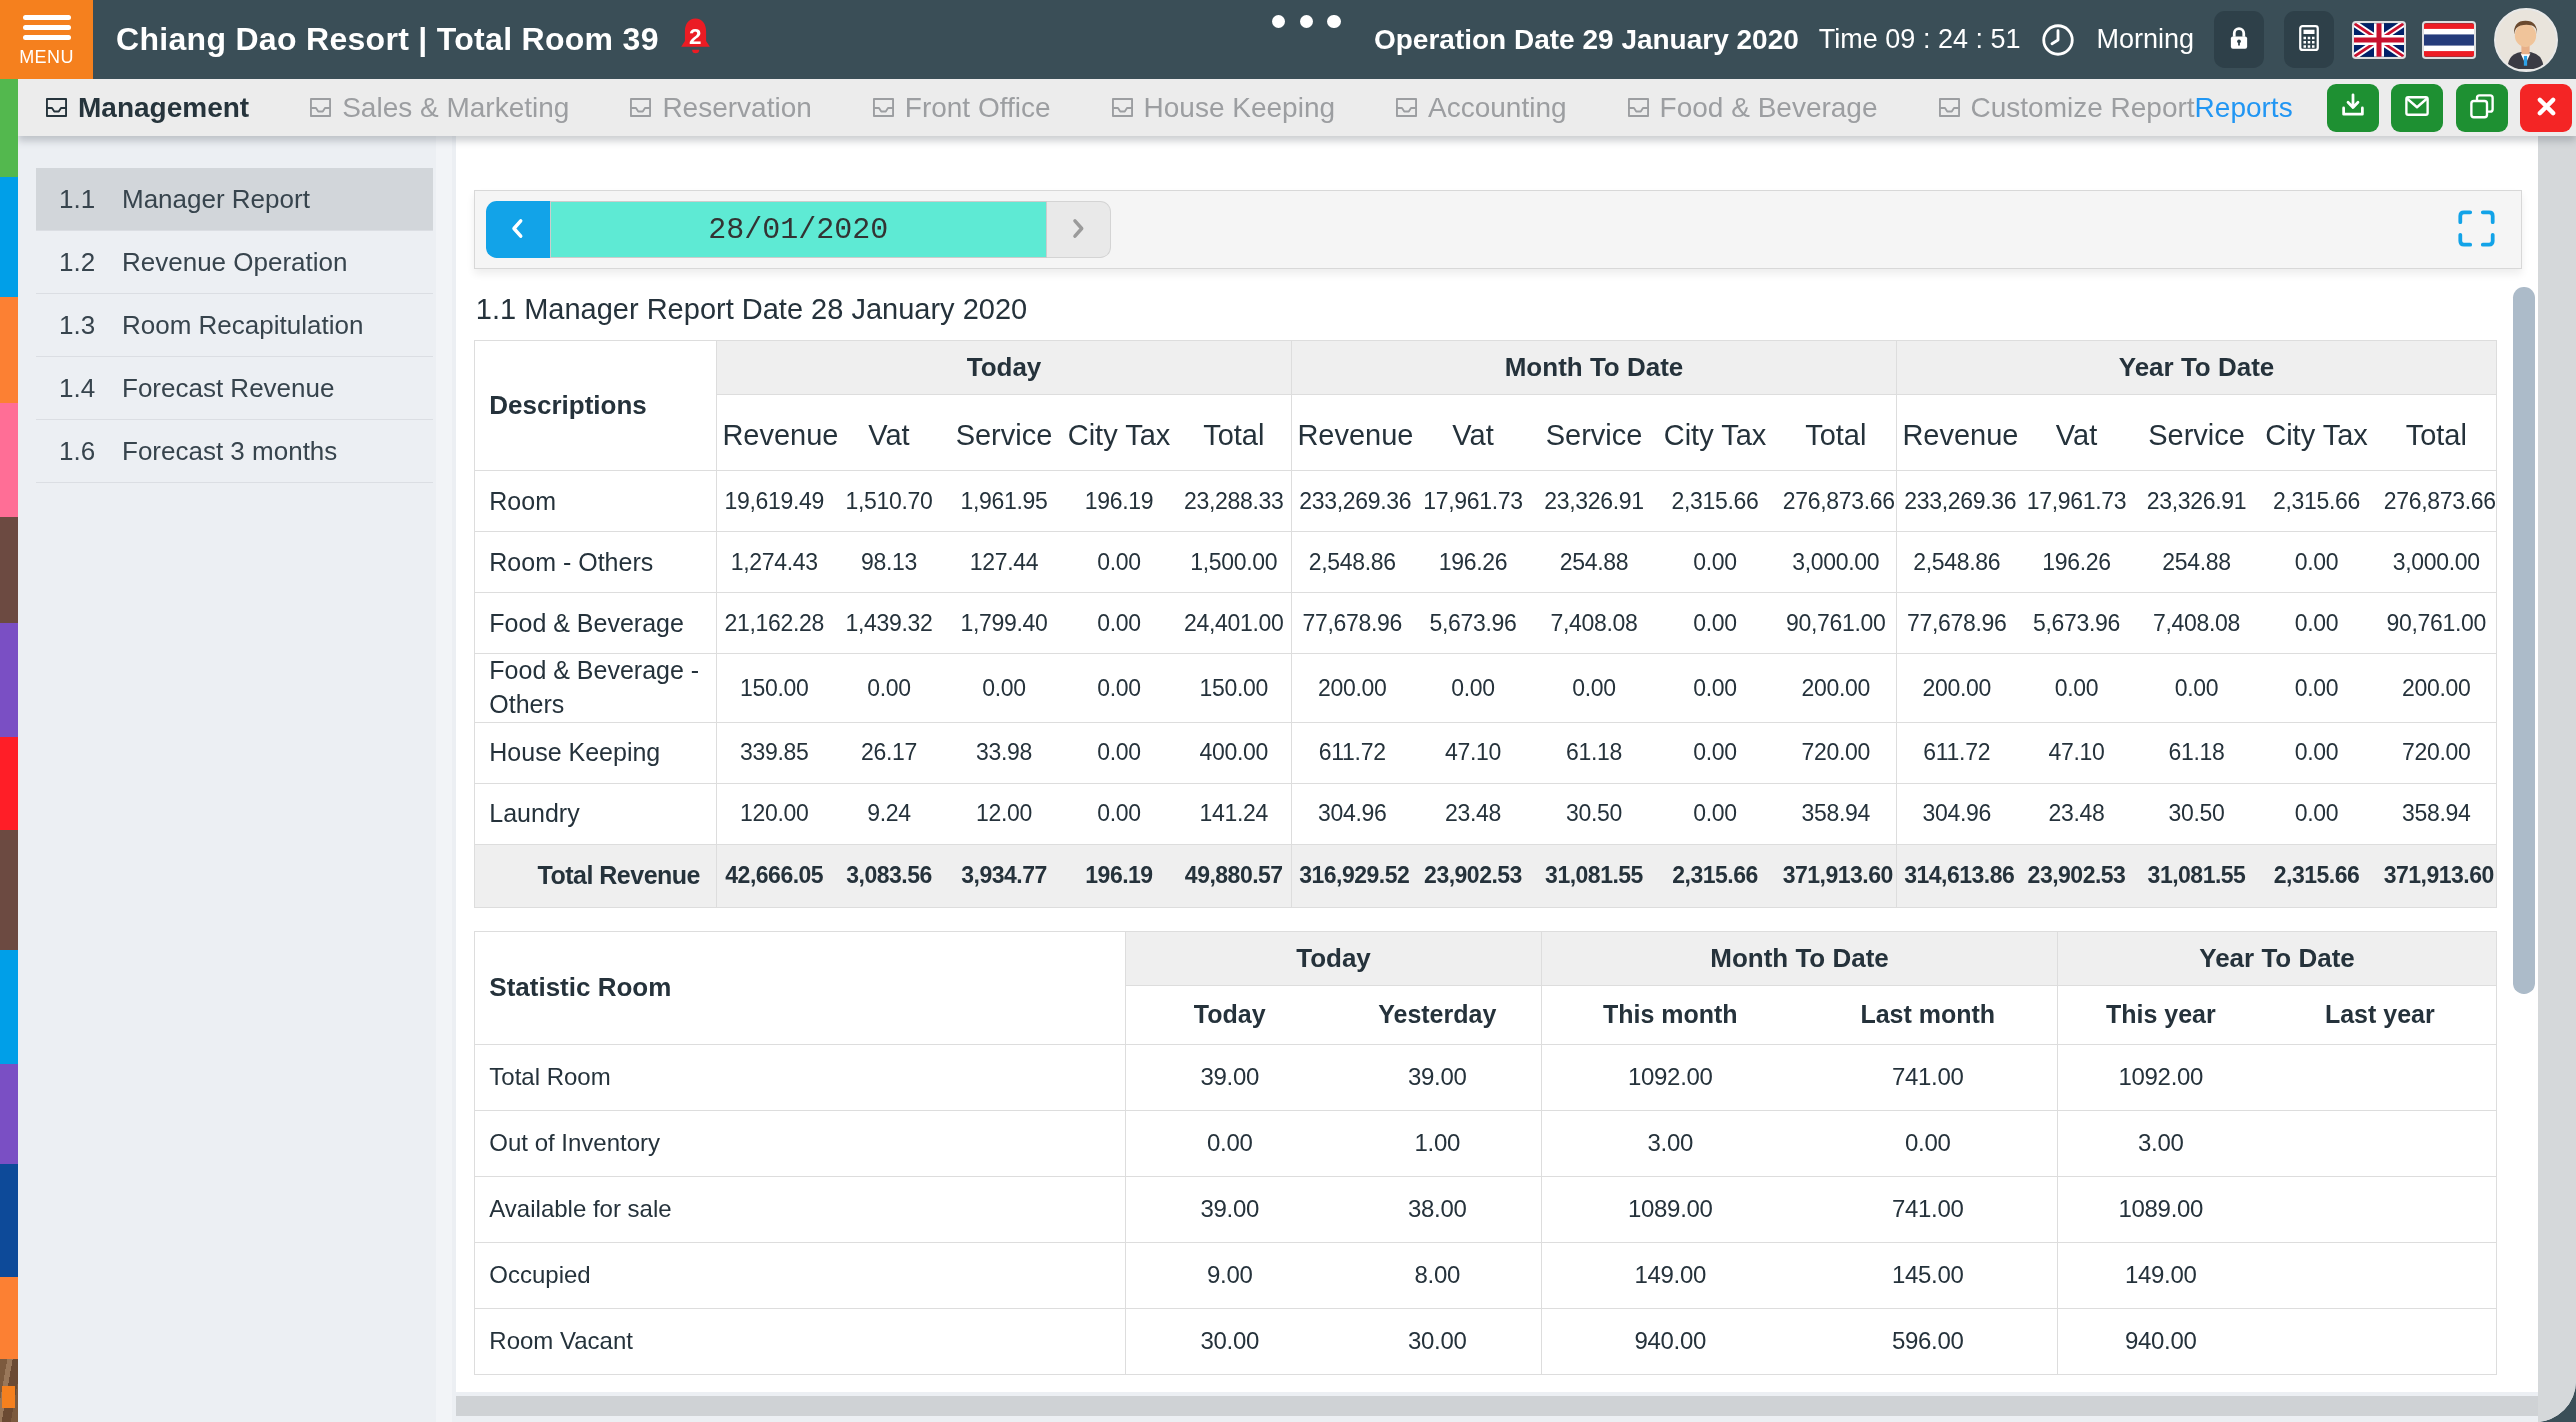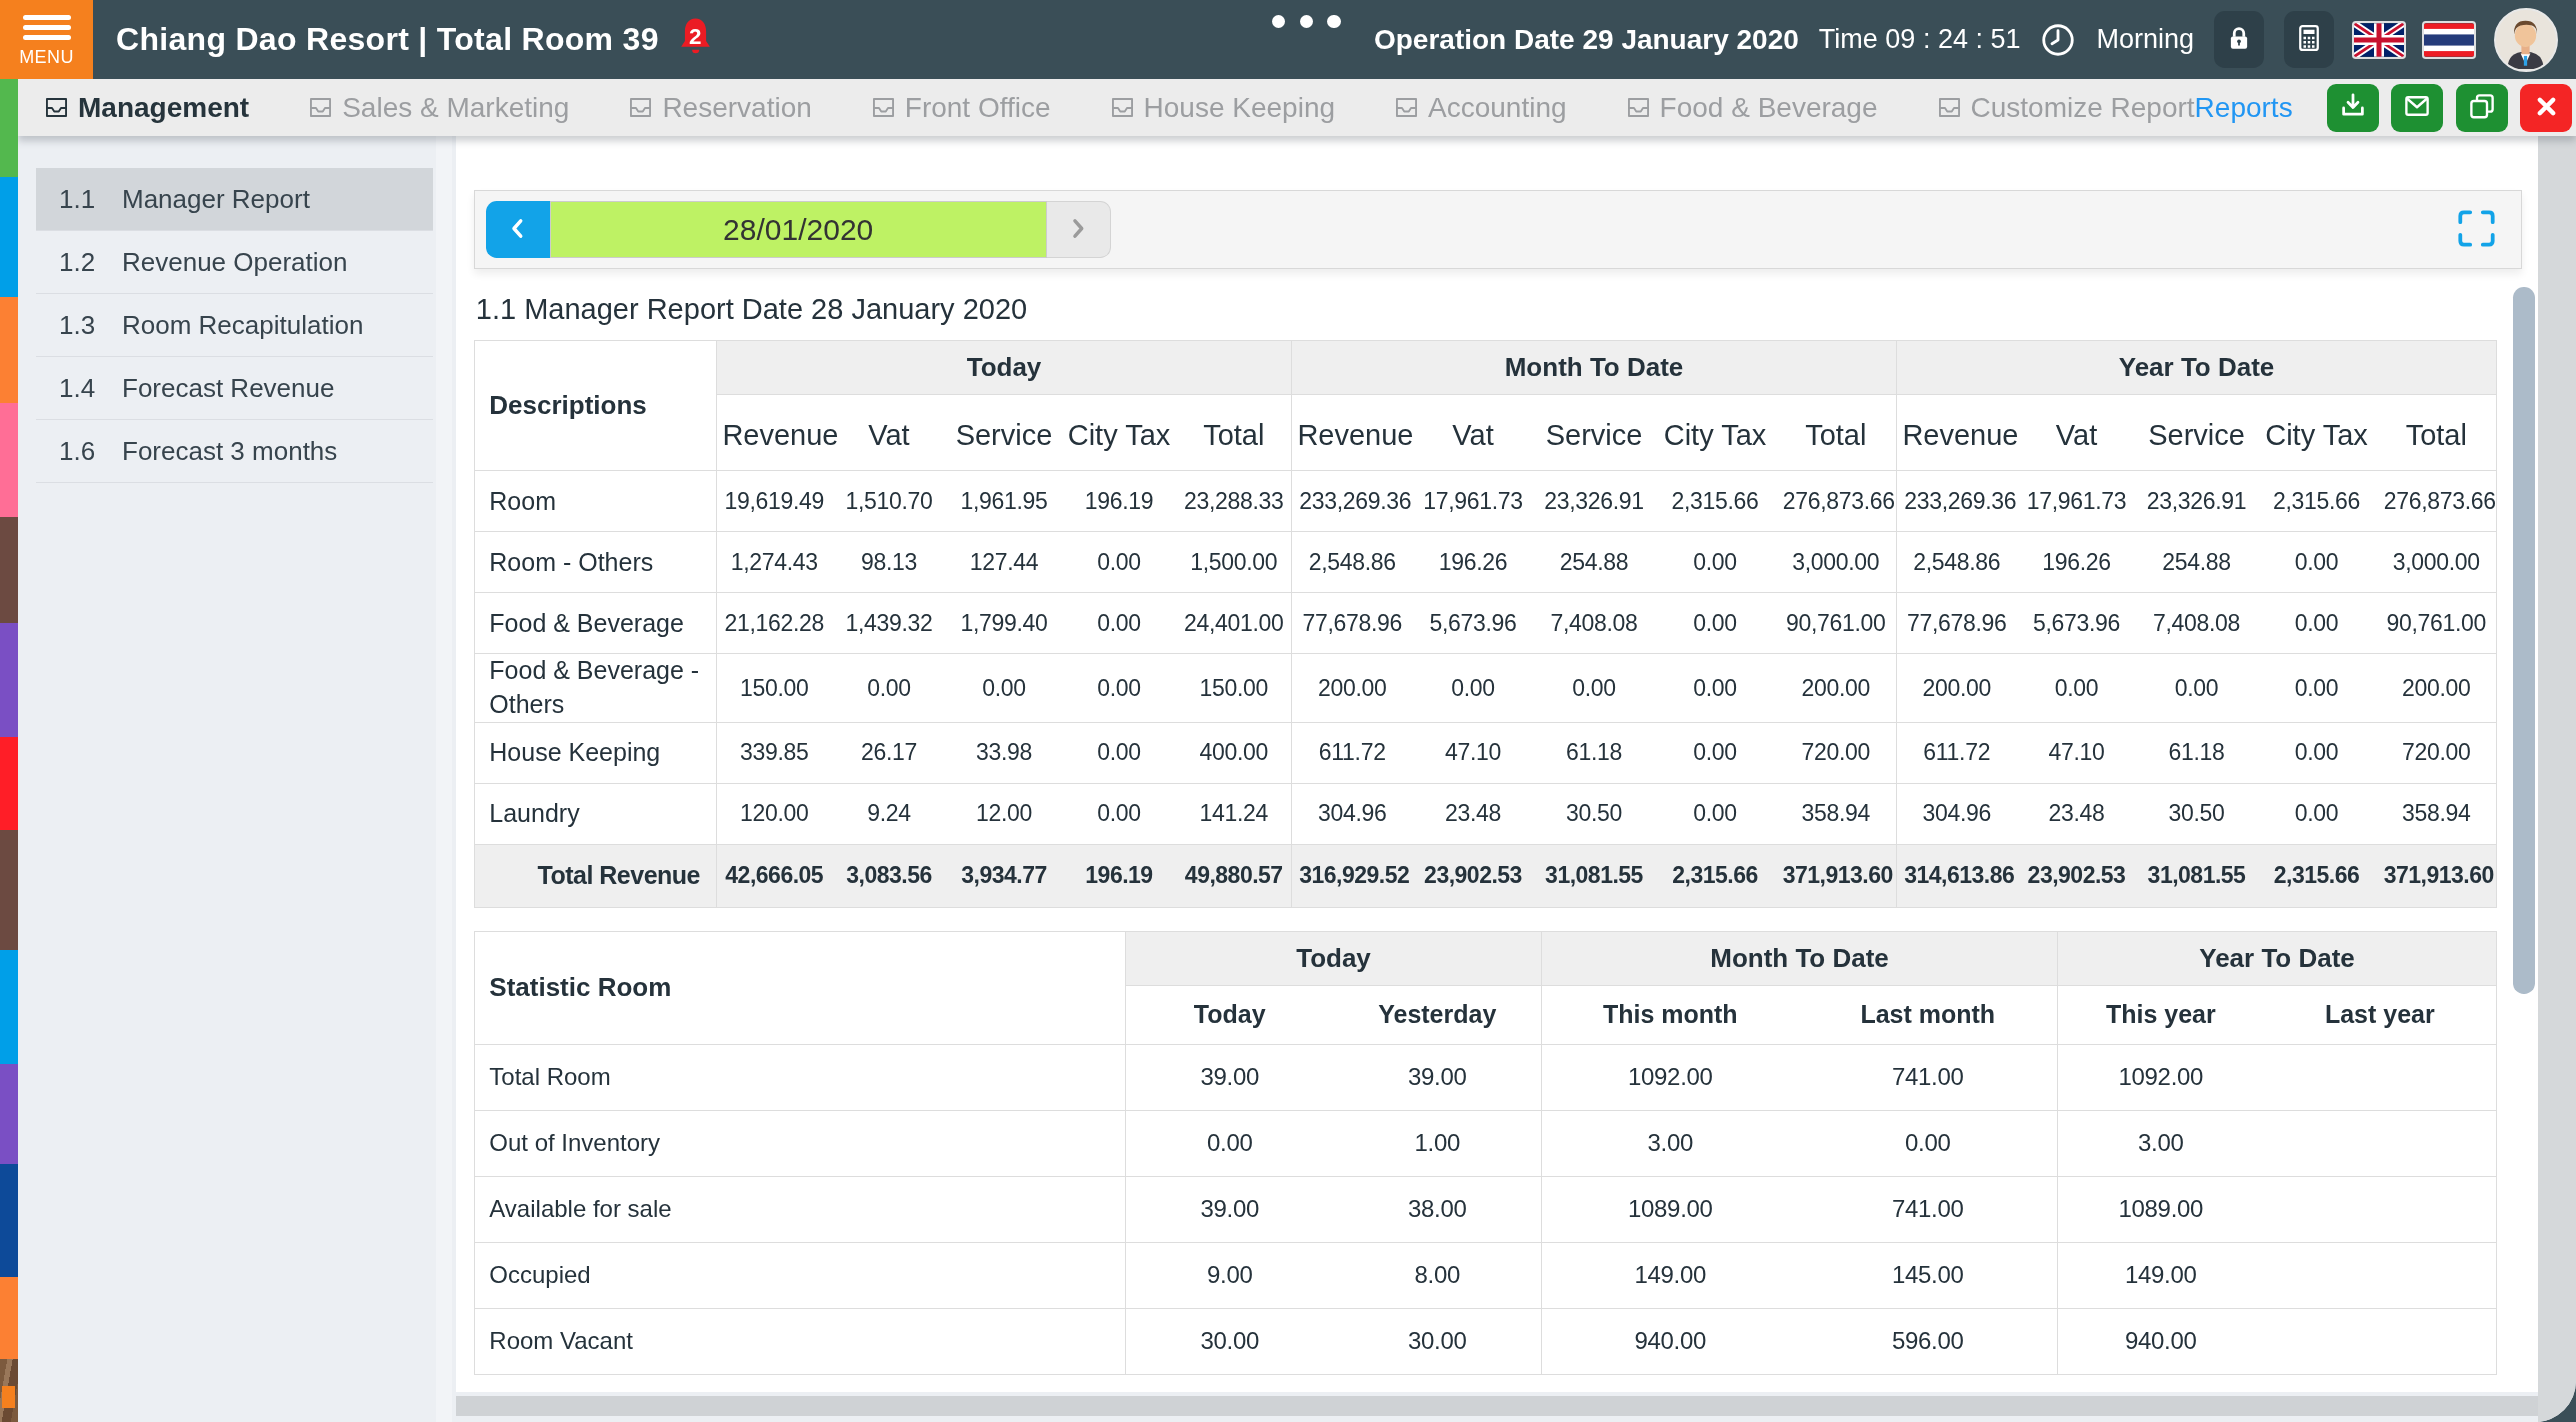--- a/index.html
+++ b/index.html
@@ -53,21 +53,21 @@
   .side-items{margin:32px 23px 0 18px;}
   .side-item{height:63px;display:flex;align-items:center;padding-left:23px;border-bottom:1.8px solid #DBDEE3;font-size:26px;color:#37444D;cursor:pointer;}
   .side-item.active{background:#D2D6DA;}
   .side-num{width:63px;flex:none;}
   .side-track{position:absolute;right:3.6px;top:0;bottom:0;width:16px;background:#F2F4F7;}
   
   .content{position:absolute;left:456px;top:57px;width:2082px;height:1256px;background:#FFFFFF;overflow:hidden;padding:54px 16px 0 18px;}
   .toolbar{height:79px;background:#F5F5F5;border:1.8px solid #D8D8D8;display:flex;align-items:center;box-shadow:0 5.4px 8px rgba(0,0,0,.07);}
   .datenav{display:flex;height:57px;margin-left:10.7px;}
   .dprev{width:64px;background:#12A3E8;border:none;border-radius:10.7px 0 0 10.7px;display:flex;align-items:center;justify-content:center;cursor:pointer;}
-  .dinput{width:497px;border:1.8px solid #CCCCCC;background:#bef264;text-align:center;font-size:30px;color:#333;font-family:Liberation Sans, sans-serif;}
+  .dinput{width:497px;border:1.8px solid #CCCCCC;background:#5eead4;text-align:center;font-size:30px;color:#333;font-family:Liberation Mono, monospace;}
   .dnext{width:64px;background:#E9E9E9;border:1.8px solid #D4D4D4;border-left:none;border-radius:0 10.7px 10.7px 0;display:flex;align-items:center;justify-content:center;cursor:pointer;}
   .fsbtn{margin-left:auto;margin-right:21.5px;width:47px;height:47px;background:none;border:none;cursor:pointer;display:flex;align-items:center;justify-content:center;}
   .rtitle{font-size:29px;font-weight:500;color:#25323B;margin:23px 0 14.3px 1.8px;line-height:34px;}
   
   table{border-collapse:collapse;width:2021px;table-layout:fixed;color:#25323B;border:1.8px solid #DDDDDD;background:#fff;}
   th,td{border-bottom:1.8px solid #DDDDDD;}
   th.group{height:54px;background:#EFEFEF;font-weight:700;font-size:26px;text-align:center;}
   th.desc,th.stat{background:#fff;text-align:left;padding-left:14.3px;font-weight:700;font-size:26px;border-right:1.8px solid #DDDDDD;}
   .t1 th.sub{vertical-align:top;padding:21.5px 5.4px 16px;font-weight:400;font-size:29px;line-height:1.3;text-align:center;}
   td{height:61px;text-align:center;font-size:23px;letter-spacing:-0.3px;padding:0 7.2px;}

